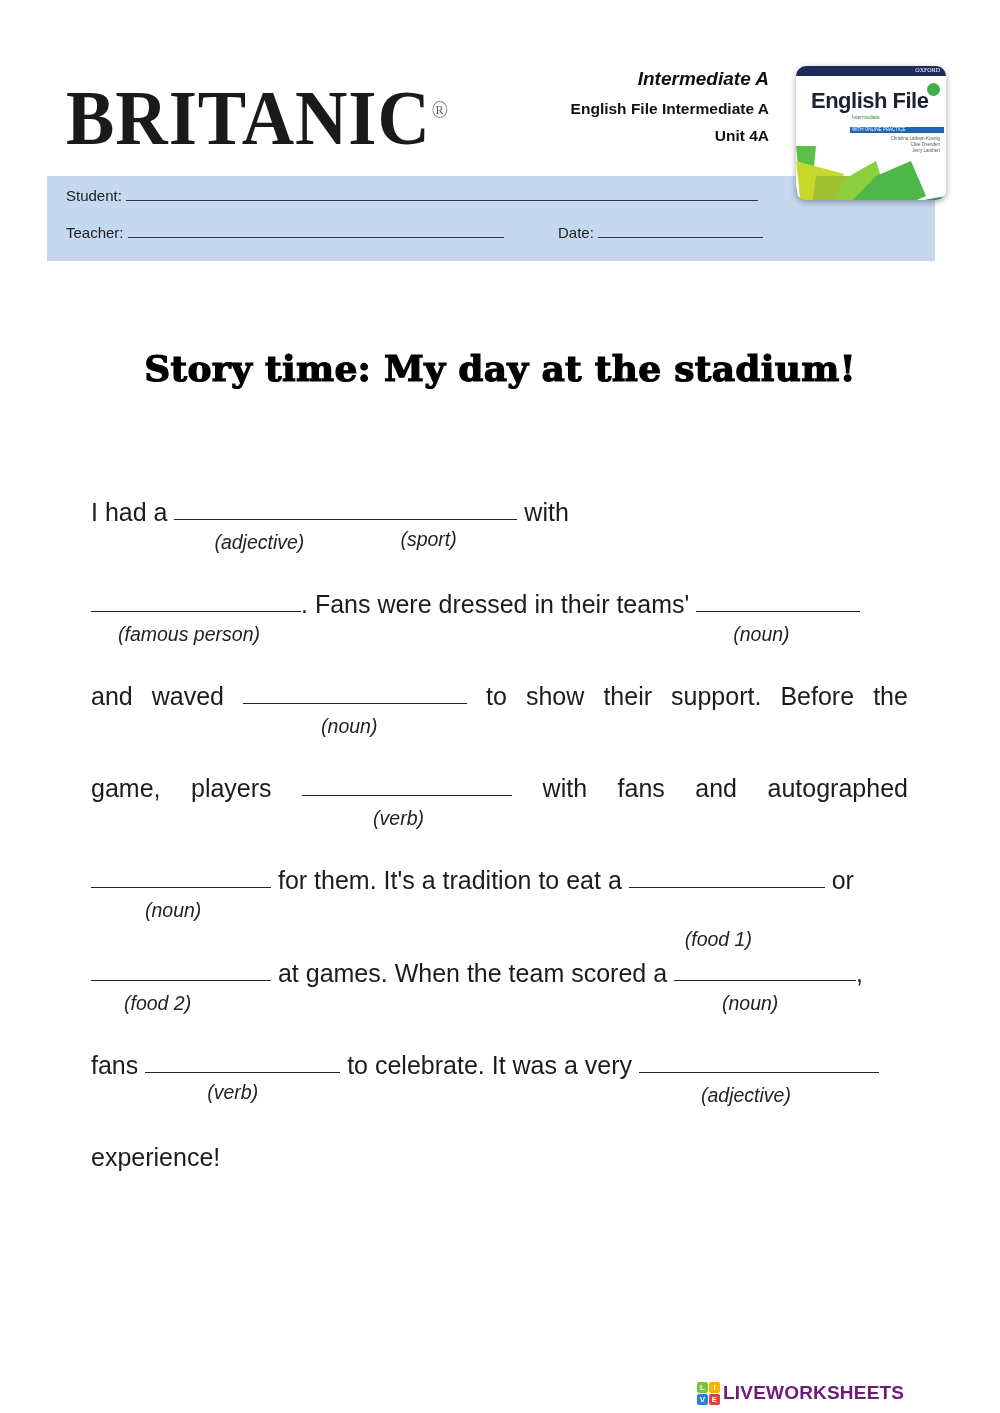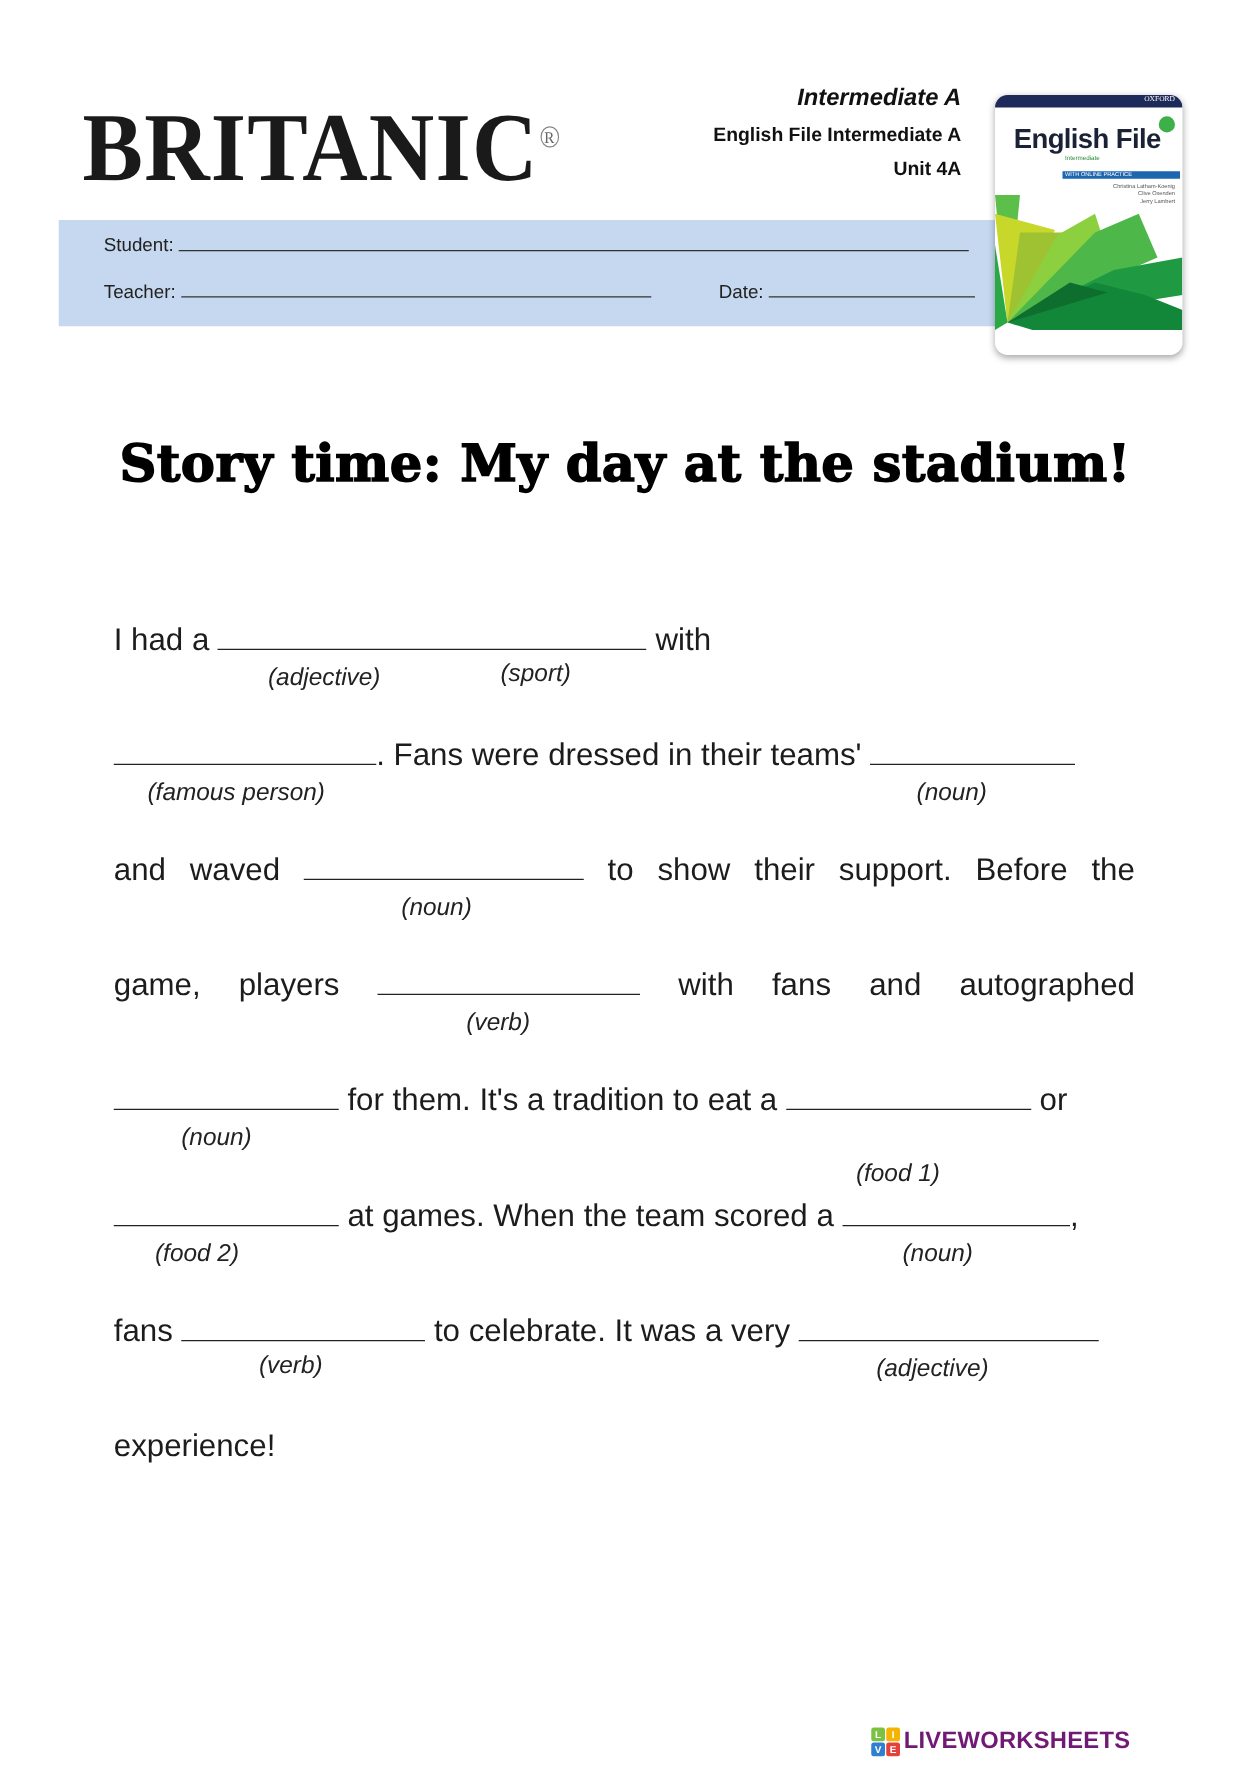--- a/index.html
+++ b/index.html
@@ -20,41 +20,41 @@
       border: 1px solid #888; border-radius: 50%; padding: 0 2px; line-height: 14px; }
 
     
     .info { right: 231px; text-align: right; font-weight: bold; color: #111; }
     .info.l1 { top: 68px; font-size: 19px; font-style: italic; }
     .info.l2 { top: 100px; font-size: 15.5px; }
     .info.l3 { top: 127px; font-size: 15.5px; }
 
     
     .band { left: 47px; top: 176px; width: 888px; height: 85px; background: #c5d8ef; }
-    .field { font-size: 15px; color: #222; margin-left: 17px; }
+    .field { font-size: 15px; color: #222; }
     .field .line { display: inline-block; border-bottom: 1px solid #333; height: 13px; vertical-align: baseline; }
 
     
     .cover {
-      left: 796px; top: 76px; width: 150px; height: 208px; border-radius: 10px; overflow: hidden;
+      left: 796px; top: 66px; width: 150px; height: 134px; border-radius: 10px; overflow: hidden;
       background: #fff; box-shadow: 0 2px 6px rgba(0,0,0,0.35);
     }
     .cover .topbar { position: absolute; left: 0; top: 0; width: 150px; height: 10px; background: #1e2a5a; }
     .cover .oxford { position: absolute; right: 6px; top: 1px; font-size: 6px; color: #fff; font-family: "Liberation Serif", serif; }
     .cover .title { position: absolute; left: 15px; top: 22px; font-size: 22px; font-weight: bold; color: #1b2236; letter-spacing: -0.5px; }
     .cover .badge { position: absolute; left: 131px; top: 17px; width: 13px; height: 13px; border-radius: 50%; background: #3db04a; }
     .cover .sub { position: absolute; left: 56px; top: 48px; font-size: 5px; color: #2a8a3a; }
     .cover .strip { position: absolute; left: 54px; top: 61px; width: 92px; height: 6px; background: #1f66b0; color: #fff; font-size: 4.5px; line-height: 6px; padding-left: 2px; }
     .cover .authors { position: absolute; right: 6px; top: 70px; font-size: 4.5px; color: #555; text-align: right; line-height: 6px; }
     .cover svg { position: absolute; left: 0; top: 0; }
 
     
     .story-title {
       left: 0; width: 1000px; top: 347px; text-align: center;
-      font-family: "DejaVu Serif", serif; font-weight: 900; font-size: 41px; color: #000;
+      font-family: "DejaVu Serif", serif; font-weight: 900; font-size: 36px; color: #000;
       letter-spacing: 0.3px; -webkit-text-stroke: 1.2px #000;
     }
 
     
     .sline { left: 91px; width: 817px; font-size: 25px; color: #1c1c1c; line-height: 30px;
       display: flex; justify-content: space-between; align-items: baseline; white-space: pre; }
     .blank { display: inline-block; border-bottom: 1.5px solid #222; height: 22px; position: relative; }
     .hint { position: absolute; font-style: italic; font-size: 19.5px; color: #222; white-space: nowrap; }
 
     

